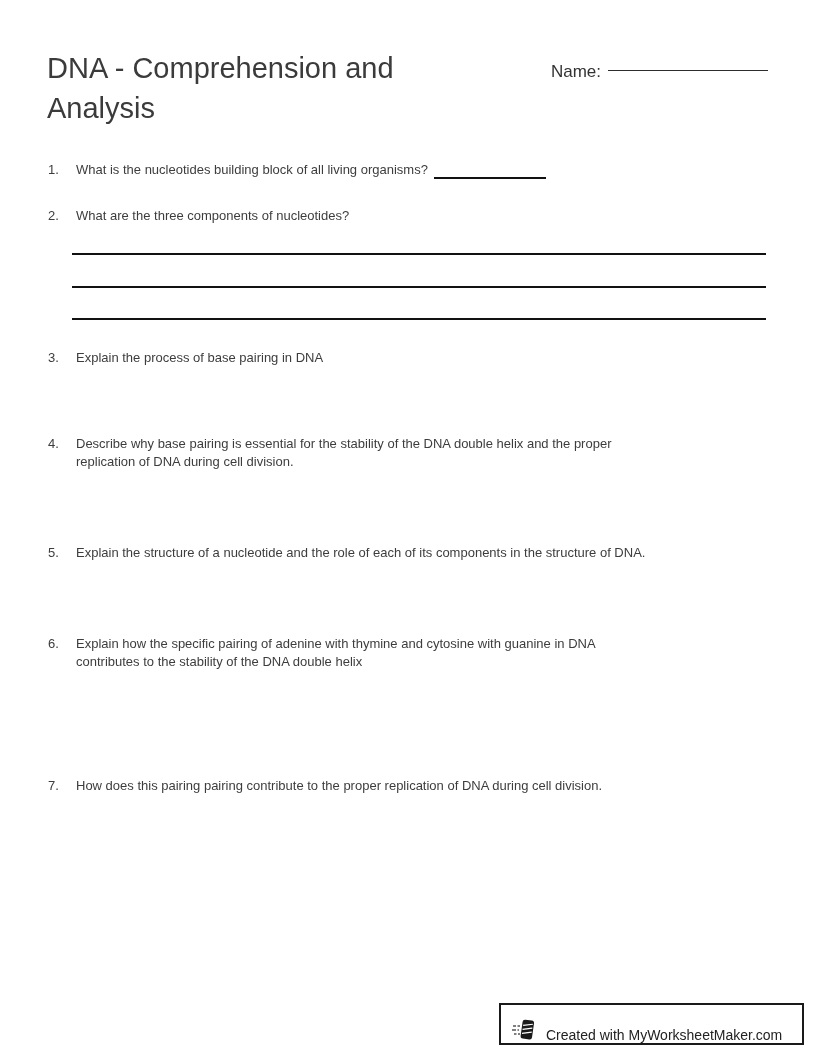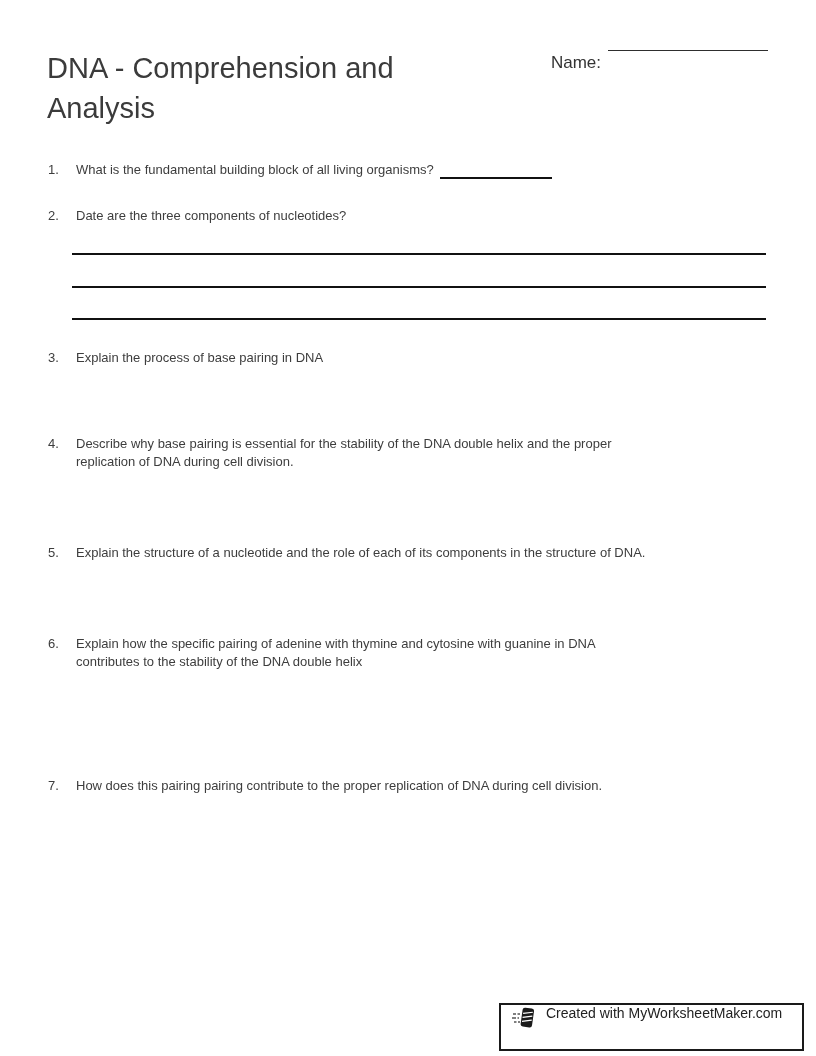--- a/index.html
+++ b/index.html
@@ -11,21 +11,21 @@
     background:#ffffff;
     overflow:hidden;
   }
   .page-title {
     position:absolute; left:47px; top:48px; width:500px;
     font-size:29px; line-height:40px; font-weight:400;
     color:#3b3b3b; white-space:pre-line;
   }
   .field-row {
     position:absolute; left:520px; width:248px;
-    display:flex; align-items:flex-start;
+    display:flex; align-items:center;margin-top:9px;
   }
   .field-row.name-row { top:50px; }
   .field-row.date-row { top:88px; }
   .field-label {
     width:88px; text-align:right; padding-right:7px;
     font-size:17px; line-height:26px; color:#333333;
   }
   .field-line {
     flex:1; height:0;
     border-bottom:1.5px solid #2e2e2e;
@@ -52,24 +52,24 @@
   }
   .answer-line {
     position:absolute; left:72px; width:694px; height:0;
     border-top:2px solid #111111;
   }
   .line-1 { top:253px; }
   .line-2 { top:286px; }
   .line-3 { top:318px; }
   .footer-box {
     position:absolute; left:499px; top:1003px;
-    width:305px; height:48px;
+    width:305px; height:42px;
     border:2px solid #1a1a1a;
     background:#ffffff;
-    display:flex; align-items:flex-start;
+    display:flex; align-items:flex-end;
     padding:0 11px;
     cursor:pointer;
   }
   .footer-logo { flex:0 0 auto; margin-right:8px; display:block; }
   .footer-text { font-size:14px; color:#222222; white-space:nowrap; }
 </style>
 </head>
 <body>
 
 <div class="sheet">
@@ -78,26 +78,26 @@
 Analysis</h1>
 
   <div class="field-row name-row">
     <span class="field-label">Name:</span>
     <span class="field-line"></span>
   </div>
 
 
   <div class="question q1">
     <span class="q-num">1.</span>
-    <span class="q-text"><span>What is the fundamental building block of all living organisms?</span><span class="inline-answer-line"></span></span>
+    <span class="q-text"><span>What is the nucleotides building block of all living organisms?</span><span class="inline-answer-line"></span></span>
   </div>
 
   <div class="question q2">
     <span class="q-num">2.</span>
-    <span class="q-text">Date are the three components of nucleotides?</span>
+    <span class="q-text">What are the three components of nucleotides?</span>
   </div>
 
   <div class="answer-line line-1"></div>
   <div class="answer-line line-2"></div>
   <div class="answer-line line-3"></div>
 
   <div class="question q3">
     <span class="q-num">3.</span>
     <span class="q-text">Explain the process of base pairing in DNA</span>
   </div>

